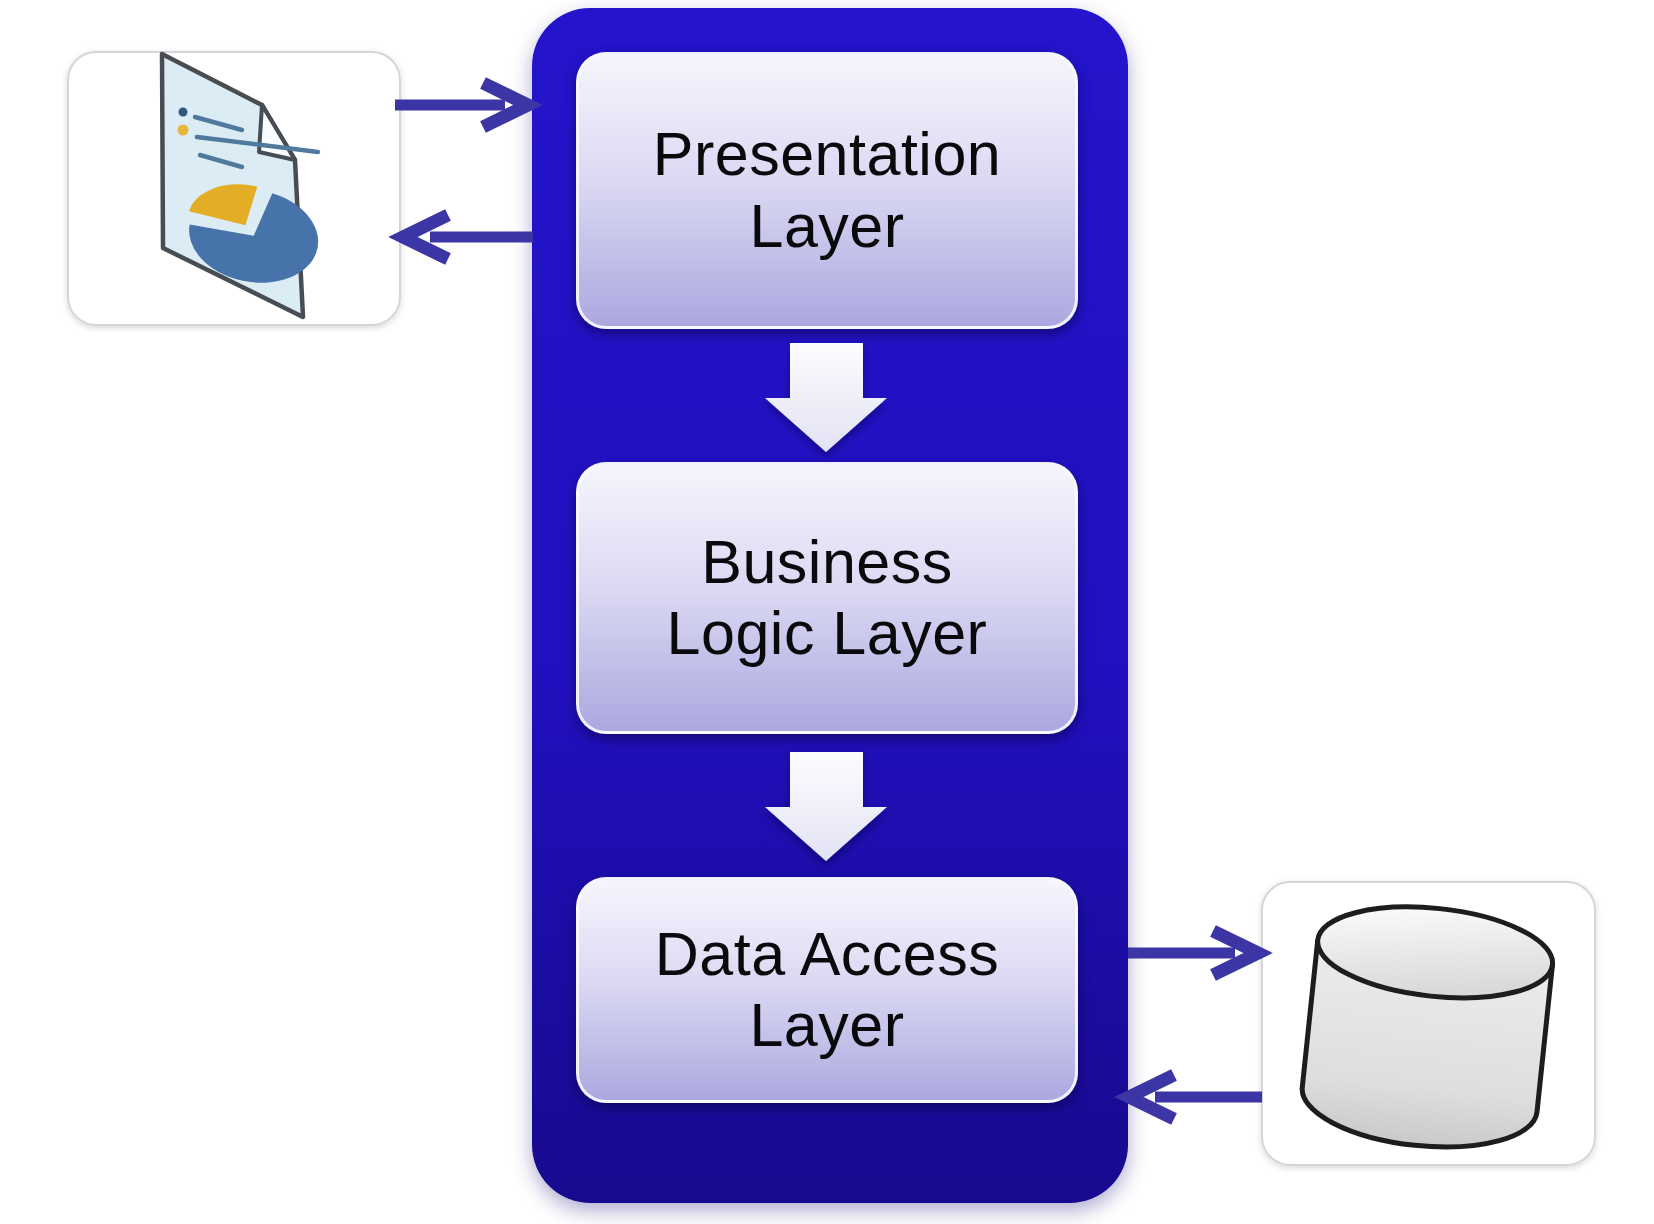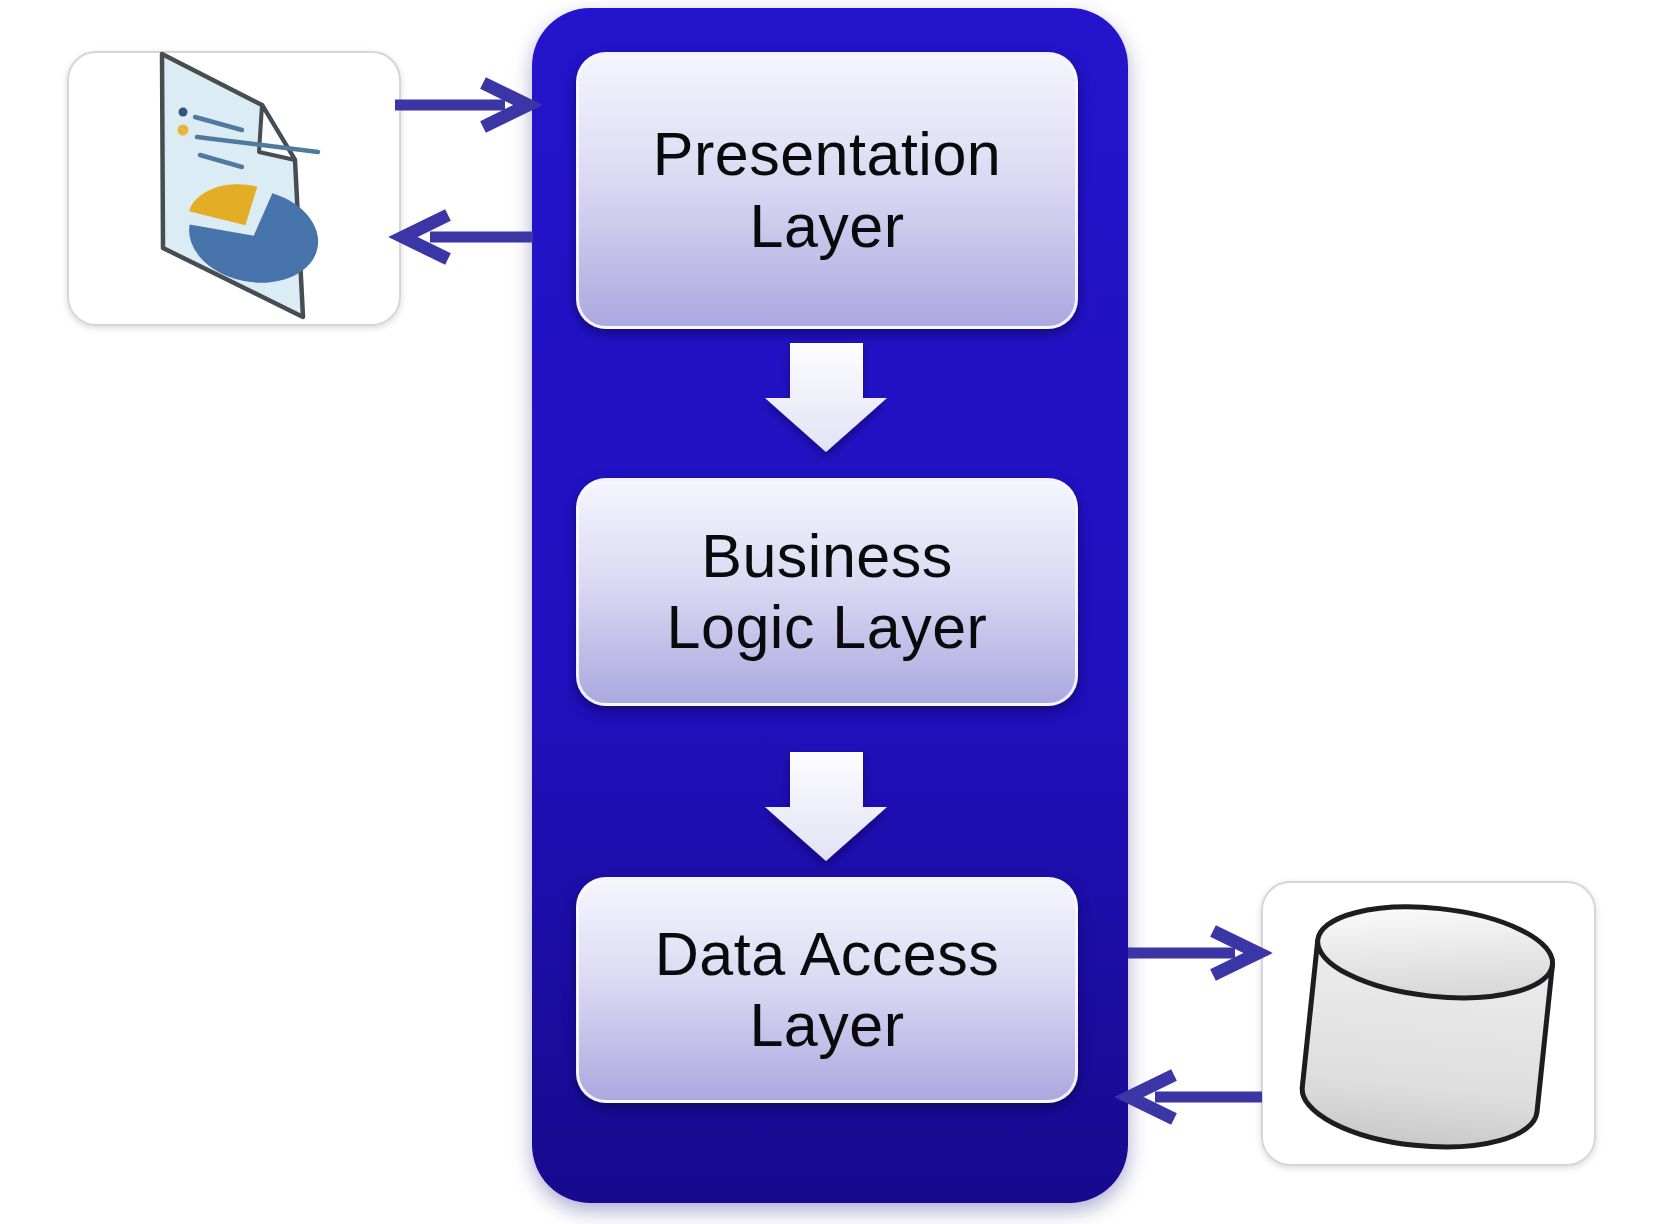--- a/index.html
+++ b/index.html
@@ -44,21 +44,21 @@
     text-align: center;
   }
   .layer-box .label {
     font-size: 61px;
     line-height: 1.17;
     color: #0a0a0c;
     white-space: pre-line;
     letter-spacing: 0.5px;
   }
   .box-presentation { top: 44px;  height: 277px; }
-  .box-business     { top: 470px; height: 228px; text-align: center; }
+  .box-business     { top: 454px; height: 272px; text-align: center; }
   .box-dataaccess   { top: 869px; height: 226px; }
 
   .overlay {
     position: absolute;
     left: 0; top: 0;
     width: 1654px;
     height: 1224px;
     pointer-events: none;
   }
 </style>

